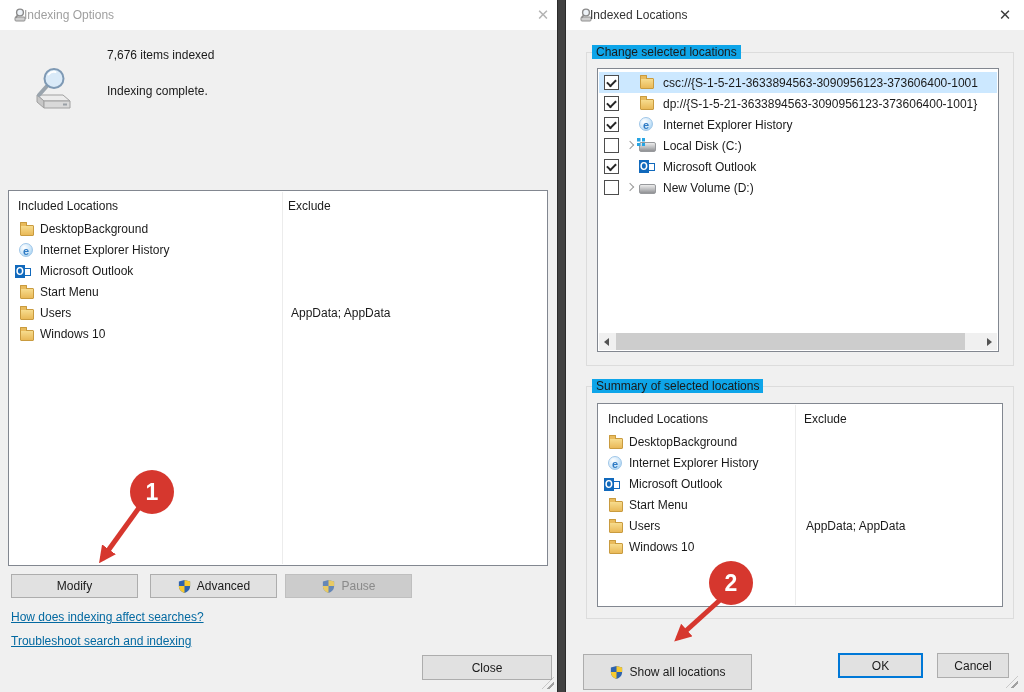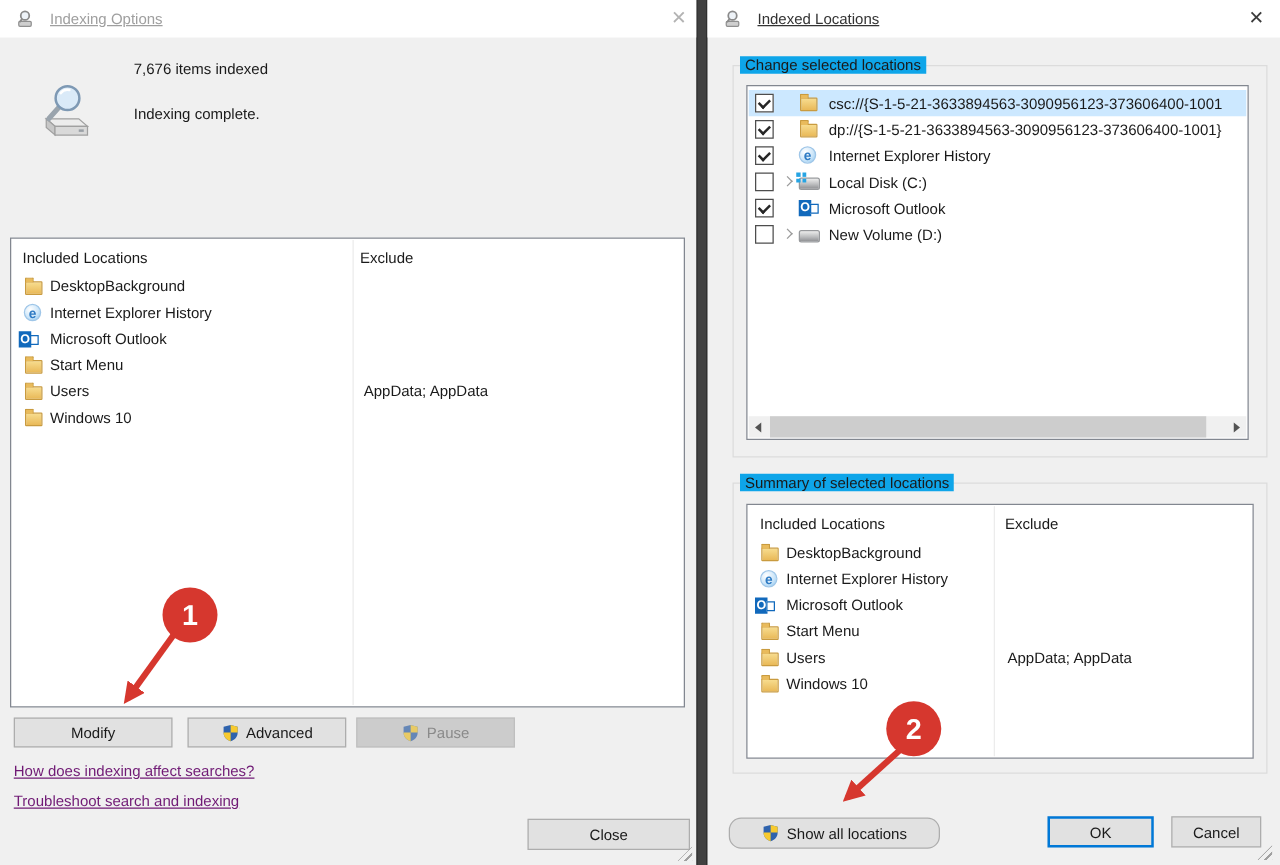--- a/index.html
+++ b/index.html
@@ -4,30 +4,30 @@
 <style>
   html,body{margin:0;padding:0;}
   body{width:1024px;height:692px;position:relative;overflow:hidden;background:#414141;
        font-family:"Liberation Sans","DejaVu Sans",sans-serif;font-size:12px;color:#1a1a1a;}
   .dialog{position:absolute;background:#f0f0f0;box-shadow:0 0 0 1px rgba(0,0,0,.35);}
   #dlg-left{left:0;top:0;width:557px;height:692px;}
   #dlg-right{left:566px;top:0;width:458px;height:692px;}
 
   .titlebar{position:absolute;left:0;top:0;right:0;height:30px;background:#ffffff;}
   .titleicon{position:absolute;left:12px;top:7px;width:16px;height:16px;}
-  .ttext{position:absolute;left:40px;top:8px;font-size:12px;white-space:nowrap;text-decoration:underline;}
+  .ttext{position:absolute;left:24px;top:8px;font-size:12px;white-space:nowrap;}
   #dlg-left .ttext{color:#9f9f9f;}
   #dlg-right .ttext{color:#333333;}
   .closex{position:absolute;top:3px;width:30px;height:24px;text-align:center;line-height:24px;
           font-size:15px;cursor:default;}
   #dlg-left .closex{left:528px;color:#b3b3b3;}
   #dlg-right .closex{left:424px;color:#3c3c3c;}
 
   .statictext{position:absolute;white-space:nowrap;}
-  .link{position:absolute;color:#701a75;text-decoration:underline;white-space:nowrap;cursor:pointer;}
+  .link{position:absolute;color:#0369a1;text-decoration:underline;white-space:nowrap;cursor:pointer;}
 
   .listbox{position:absolute;background:#fff;border:1px solid #828790;box-sizing:border-box;}
   .col-divider{position:absolute;top:1px;bottom:1px;width:1px;background:#ececec;}
   .lv-header{position:absolute;top:8px;white-space:nowrap;}
   .lv-row{position:absolute;left:1px;height:21px;right:1px;overflow:hidden;}
   .lv-row .lbl{position:absolute;left:30px;top:4px;white-space:nowrap;}
   .lv-row .excl{position:absolute;top:4px;white-space:nowrap;}
   .ico{position:absolute;left:9px;top:4px;width:17px;height:14px;}
 
   
@@ -325,21 +325,21 @@
       <span class="excl" style="left:207px;">AppData; AppData</span>
     </div>
     <div class="lv-row" style="top:132px;">
       <span class="ico">
           <span class="ifolder"></span>
         </span>
       <span class="lbl">Windows 10</span>
     </div>
   </div>
 
-  <div class="btn" style="left:17px;top:654px;width:169px;height:25px;border-radius:10px;">
+  <div class="btn" style="left:17px;top:654px;width:169px;height:36px;">
     <span>
         <svg width="15" height="15" viewBox="0 0 16 16" style="display:block">
           <path d="M8 1 L14 2.6 V7.5 C14 11.6 11.2 13.9 8 15 C4.8 13.9 2 11.6 2 7.5 V2.6 Z" fill="#2f63ad"></path>
           <path d="M8 1 L14 2.6 V7.5 L8 7.5 Z" fill="#f7ca2f"></path>
           <path d="M8 7.5 L2 7.5 C2 11.6 4.8 13.9 8 15 Z" fill="#f7ca2f"></path>
         </svg>
       </span>
     <span>Show all locations</span>
   </div>
   <div class="btn default" style="left:272px;top:653px;width:85px;height:25px;">

